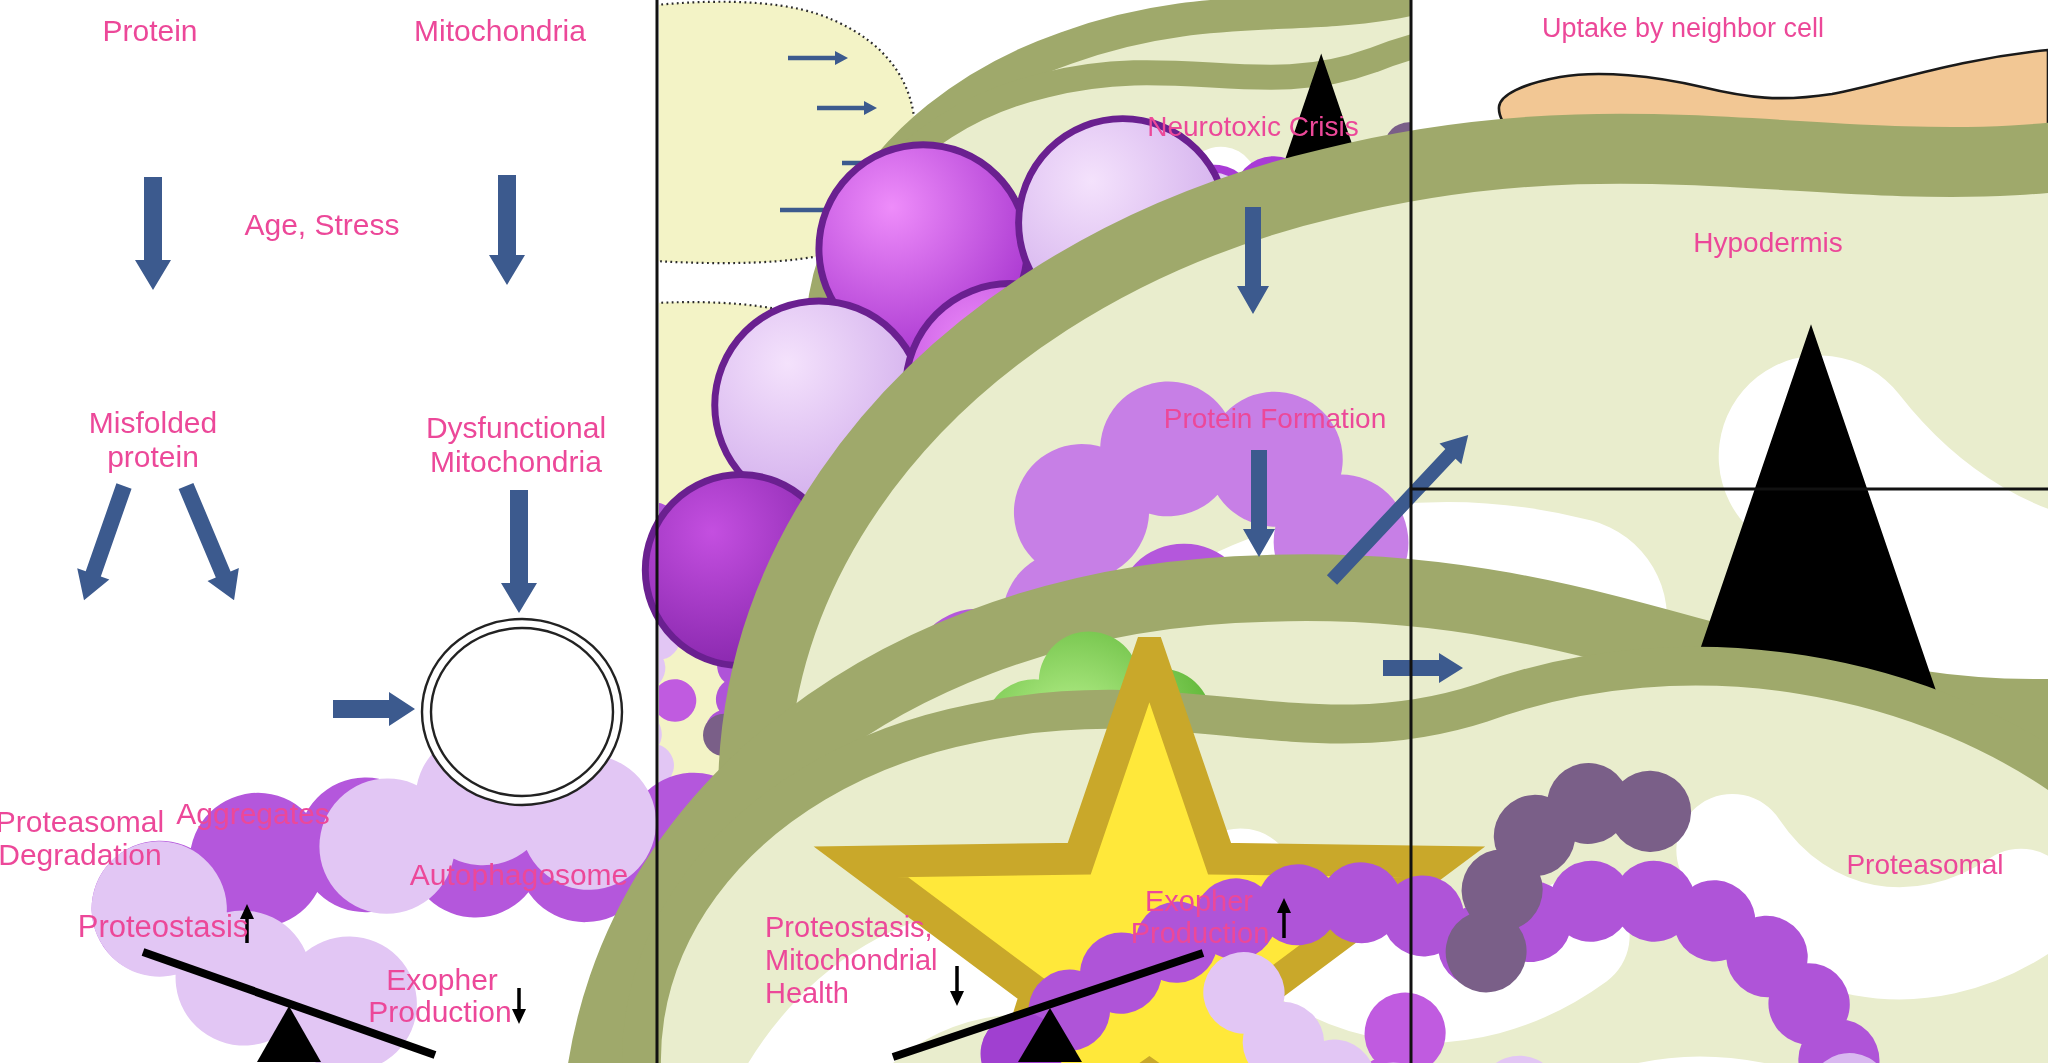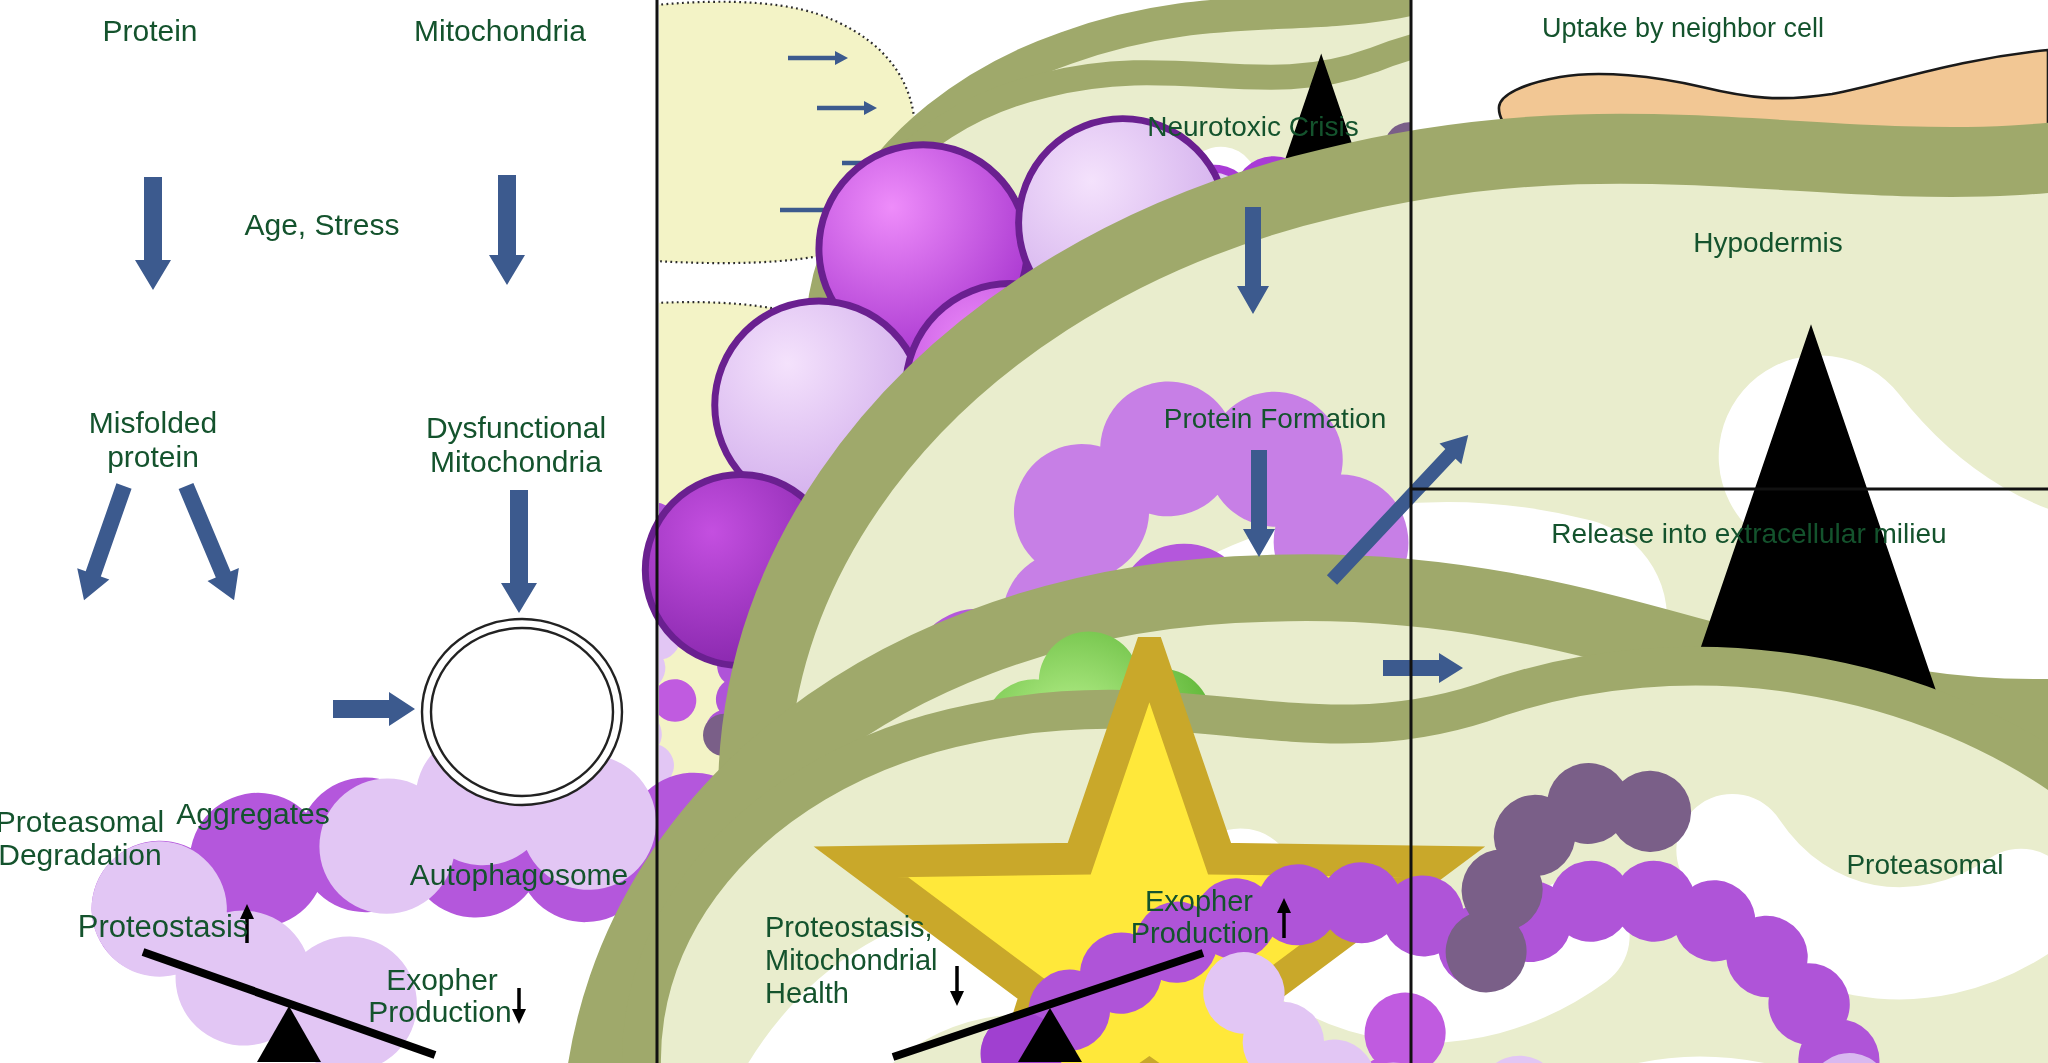--- a/index.html
+++ b/index.html
@@ -1,20 +1,20 @@
 <!DOCTYPE html>
 <html><head>
 <meta charset="utf-8">
 <style>
   html,body{margin:0;padding:0;background:#ffffff;}
   .figure{position:relative;width:2048px;height:1063px;background:#ffffff;overflow:hidden;
           font-family:"Liberation Sans", sans-serif;color:#111;}
   .art{position:absolute;left:0;top:0;width:2048px;height:1063px;}
   .labels{position:absolute;left:0;top:0;width:2048px;height:1063px;pointer-events:none;}
-  .lbl{position:absolute;color:#14532d;white-space:nowrap;line-height:1.1;}
+  .lbl{position:absolute;color:#ec4899;white-space:nowrap;line-height:1.1;}
   .c{transform:translateX(-50%);text-align:center;}
   .fs30{font-size:30px;} .fs31{font-size:31px;} .fs29{font-size:29px;}
   .fs28{font-size:28px;} .fs27{font-size:27px;}
 </style>
 </head>
 <body>
 
 <div class="figure">
 
 <svg class="art" viewBox="0 0 2048 1063" xmlns="http://www.w3.org/2000/svg">
@@ -483,17 +483,16 @@
   <div class="lbl c fs28" style="left:1275px;top:404px;">Protein Formation</div>
 
   <div class="lbl fs29" style="left:765px;top:912px;">Proteostasis,</div>
   <div class="lbl fs29" style="left:765px;top:945px;">Mitochondrial</div>
   <div class="lbl fs29" style="left:765px;top:978px;">Health</div>
   <div class="lbl c fs29" style="left:1199px;top:886px;">Exopher</div>
   <div class="lbl c fs29" style="left:1200px;top:918px;">Production</div>
 
   <div class="lbl c fs27" style="left:1683px;top:14px;">Uptake by neighbor cell</div>
   <div class="lbl c fs28" style="left:1768px;top:228px;">Hypodermis</div>
-  <div class="lbl c fs28" style="left:1749px;top:519px;">Release into extracellular milieu</div>
   <div class="lbl c fs28" style="left:1925px;top:850px;">Proteasomal</div>
 </div>
 
 </div>
 
 </body></html>

